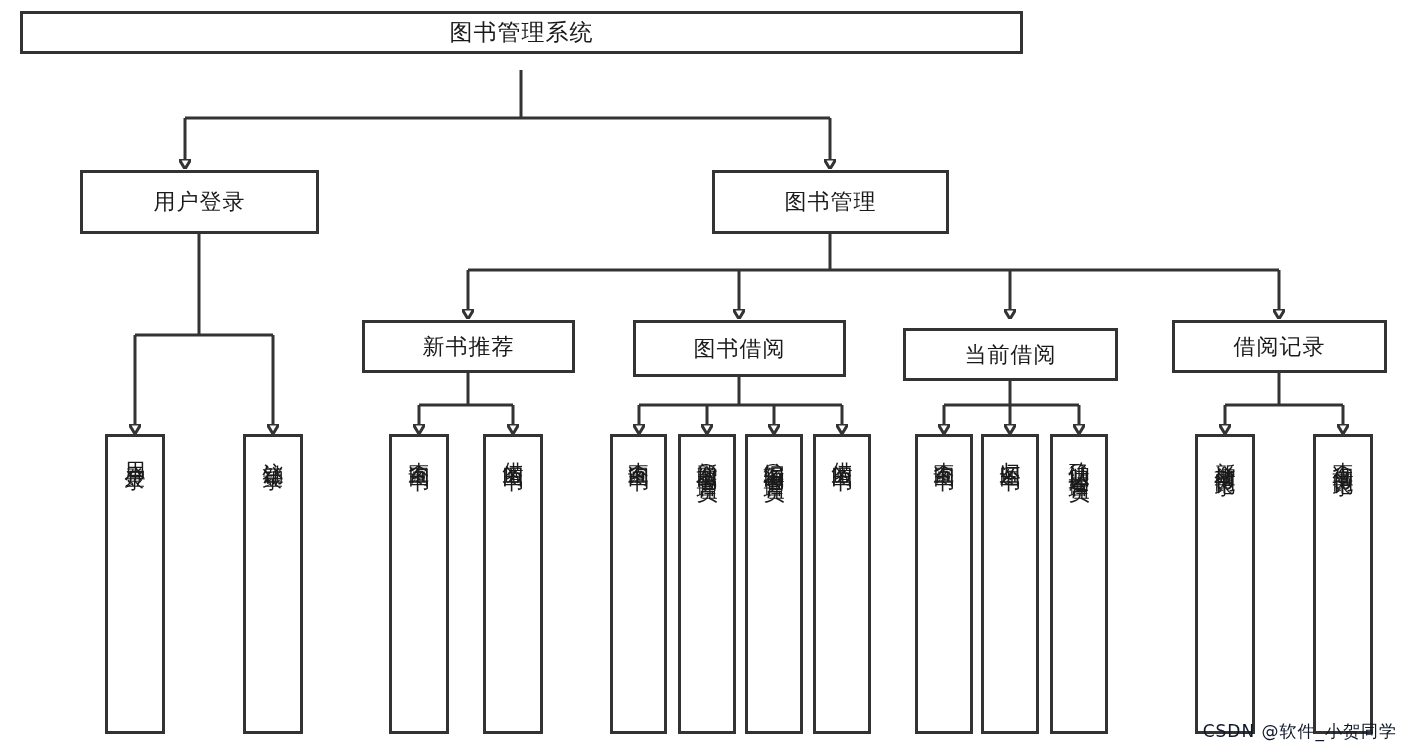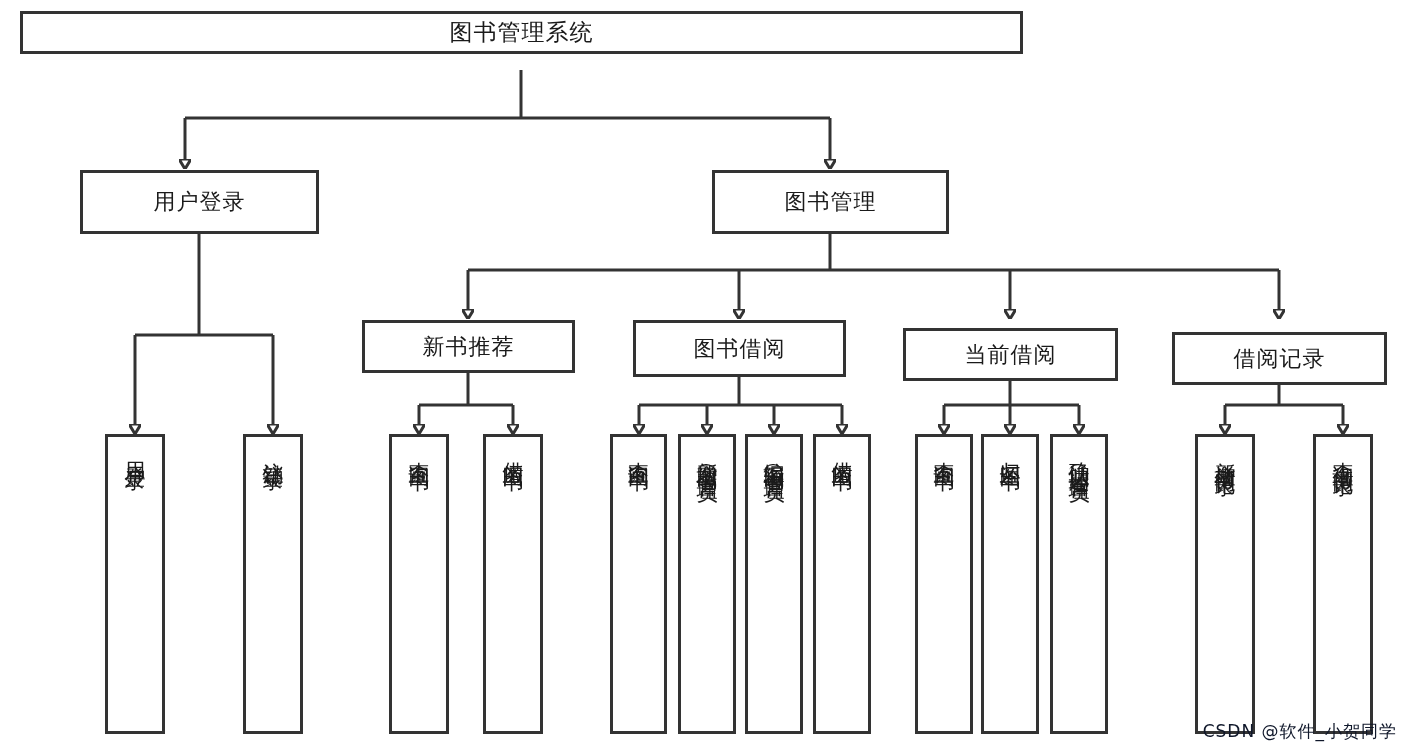--- a/index.html
+++ b/index.html
@@ -123,21 +123,21 @@
 
   <div class="node h-node" style="left:712px;top:170px;width:237px;height:64px;">
     <span class="lbl">图书管理</span>
   </div>
   <div class="node h-node" style="left:633px;top:320px;width:213px;height:57px;">
     <span class="lbl">图书借阅</span>
   </div>
   <div class="node h-node" style="left:903px;top:320px;width:215px;height:53px;margin-top:8px;">
     <span class="lbl">当前借阅</span>
   </div>
-  <div class="node h-node" style="left:1172px;top:320px;width:215px;height:53px;margin-top:12px;">
+  <div class="node h-node" style="left:1172px;top:320px;width:215px;height:53px;">
     <span class="lbl">借阅记录</span>
   </div>
 
   <div class="node v-node" style="left:105px;top:434px;width:60px;height:300px;">
     <span class="lbl">用户登录</span>
   </div>
   <div class="node v-node" style="left:243px;top:434px;width:60px;height:300px;">
     <span class="lbl">注销登录</span>
   </div>
 

